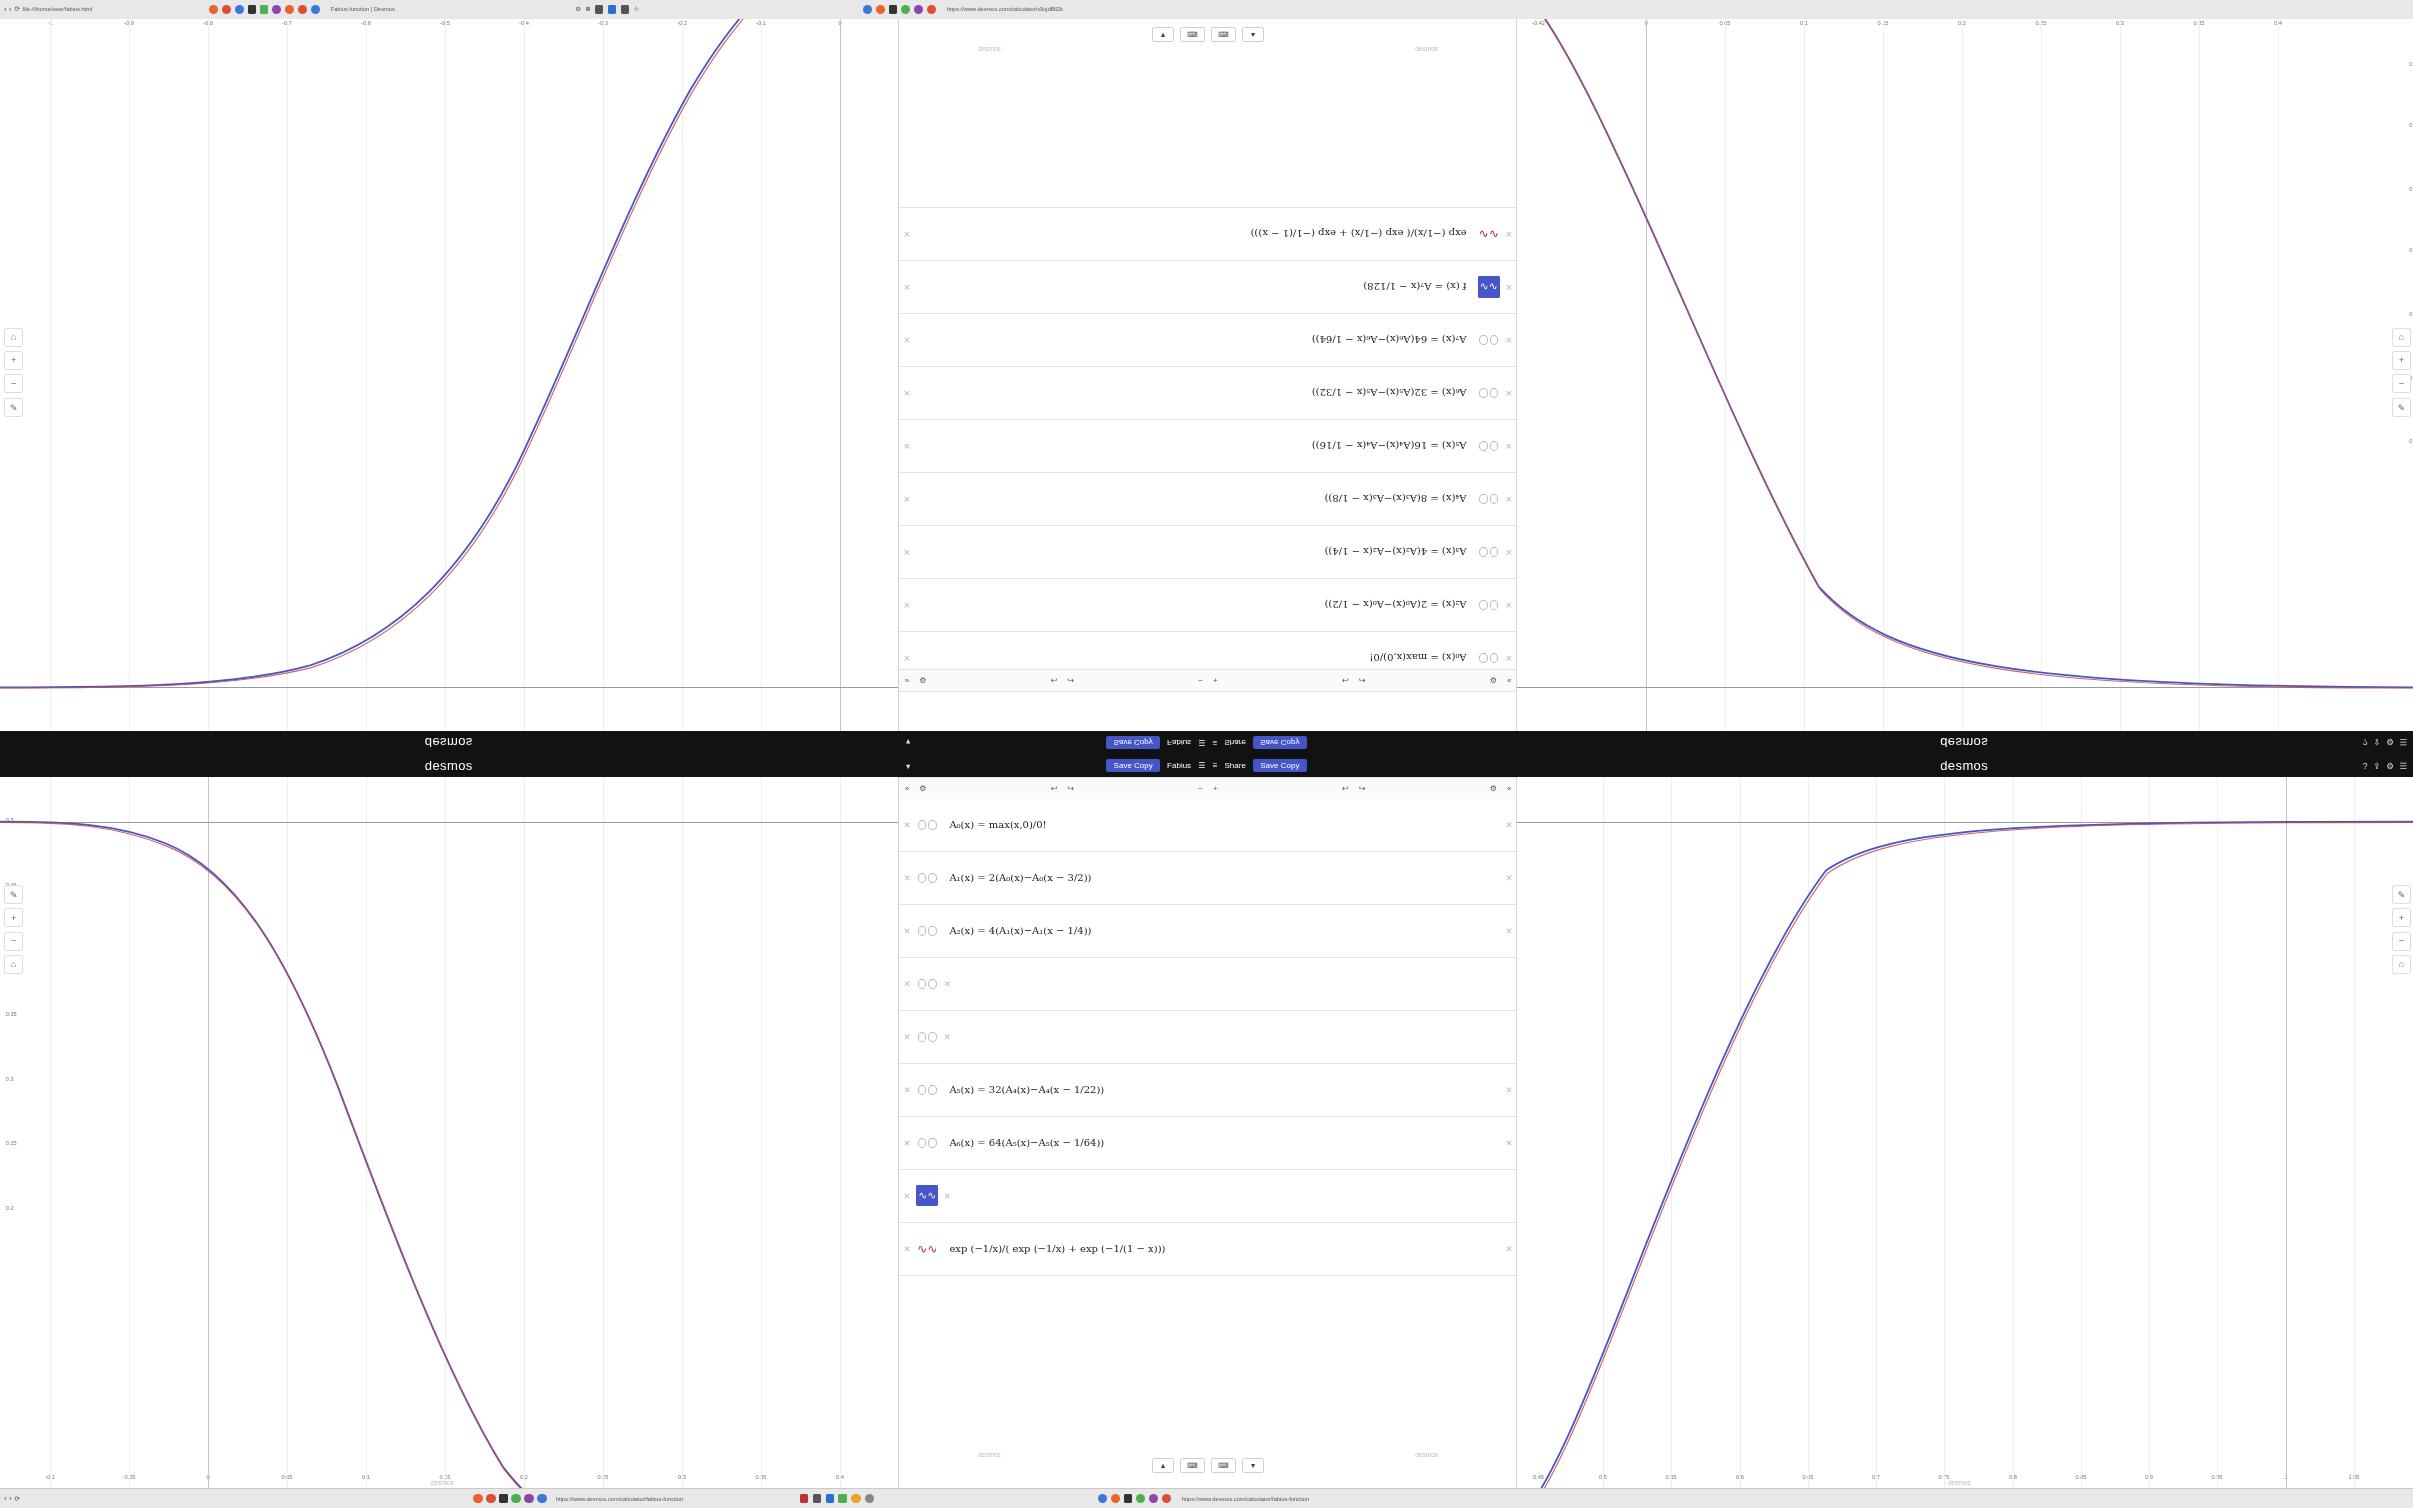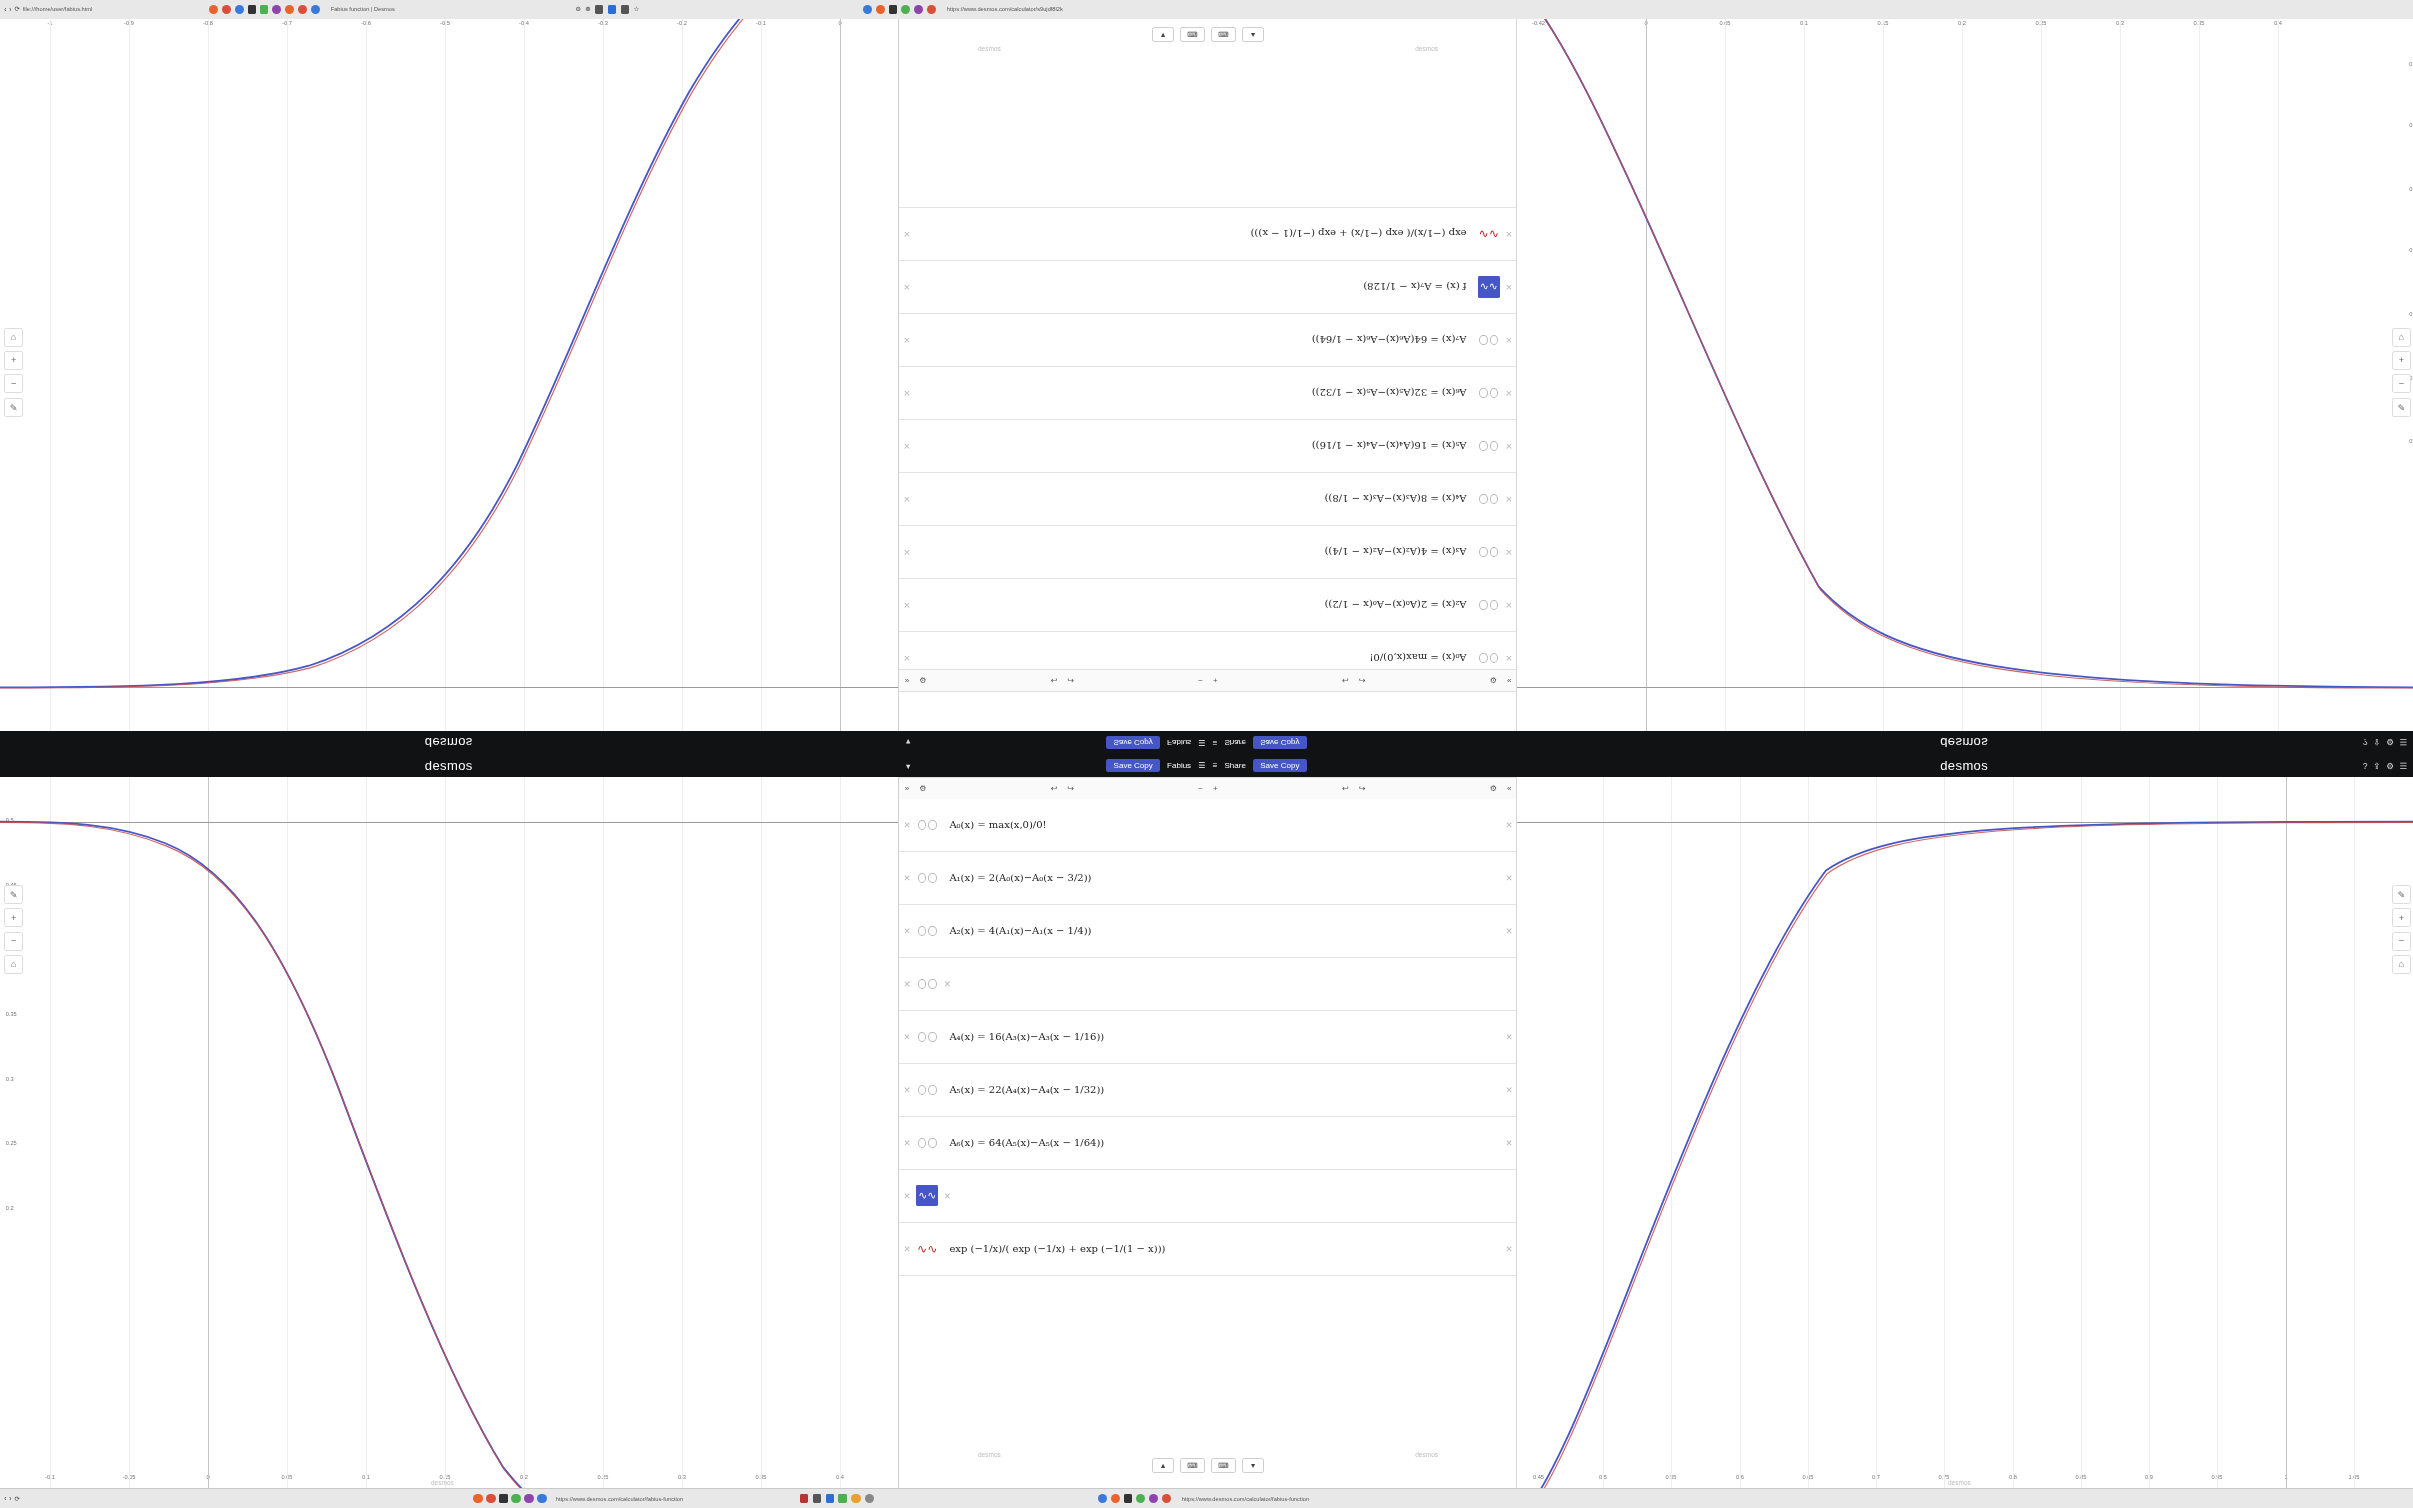--- a/index.html
+++ b/index.html
@@ -489,32 +489,31 @@
             <span class="del">✕</span>
           </div>
           <div class="exprow">
             <span class="del">✕</span>
             <span class="marker">
               <span class="mk-circles">
                 <i></i>
                 <i></i>
               </span>
             </span>
-            <span class="body">A₄(x) = 16(A₃(x)−A₃(x − 1/16))</span>
-            <span class="del">✕</span>
-          </div>
-          <div class="exprow">
-            <span class="del">✕</span>
-            <span class="marker">
-              <span class="mk-circles">
-                <i></i>
-                <i></i>
-              </span>
-            </span>
-            <span class="body">A₅(x) = 22(A₄(x)−A₄(x − 1/32))</span>
+            <span class="del">✕</span>
+          </div>
+          <div class="exprow">
+            <span class="del">✕</span>
+            <span class="marker">
+              <span class="mk-circles">
+                <i></i>
+                <i></i>
+              </span>
+            </span>
+            <span class="body">A₅(x) = 32(A₄(x)−A₄(x − 1/22))</span>
             <span class="del">✕</span>
           </div>
           <div class="exprow">
             <span class="del">✕</span>
             <span class="marker">
               <span class="mk-circles">
                 <i></i>
                 <i></i>
               </span>
             </span>

